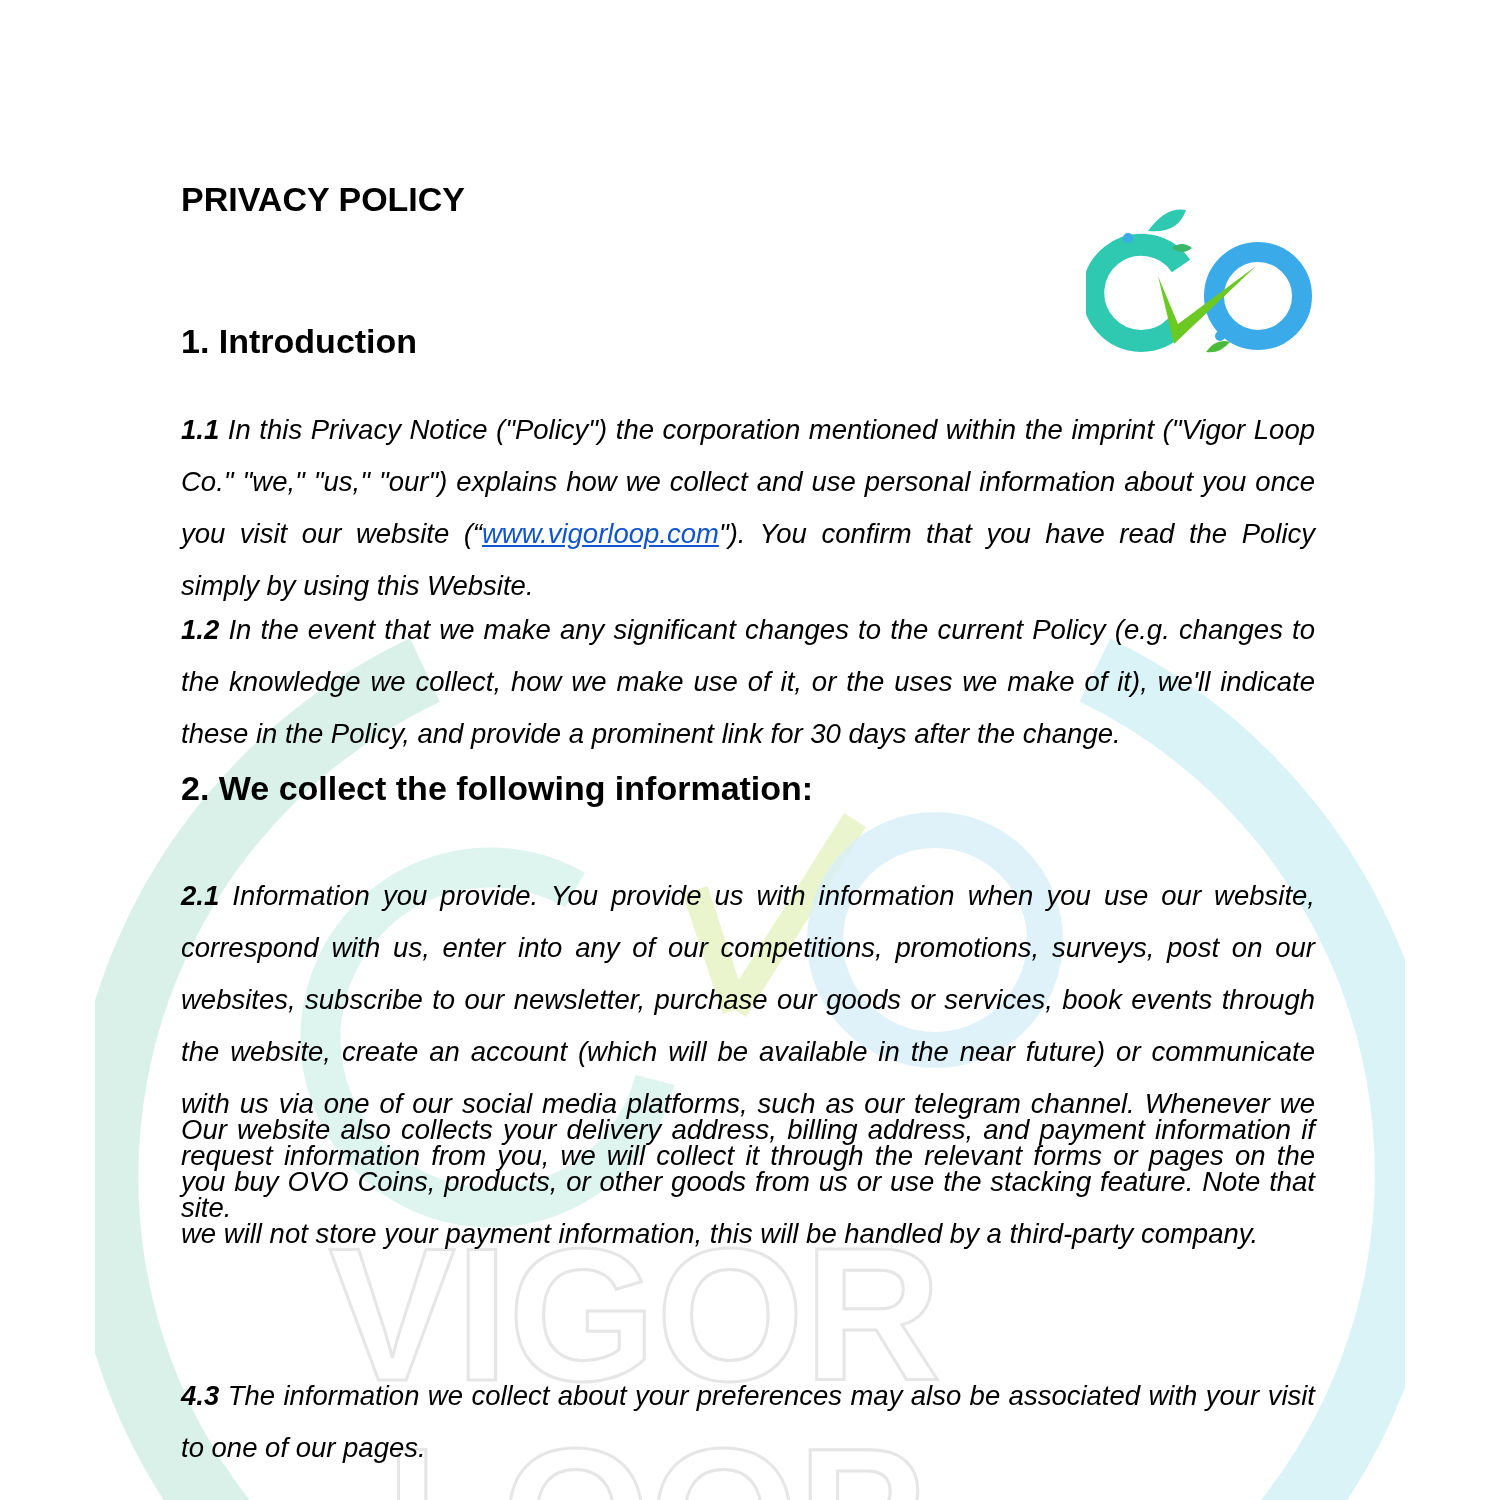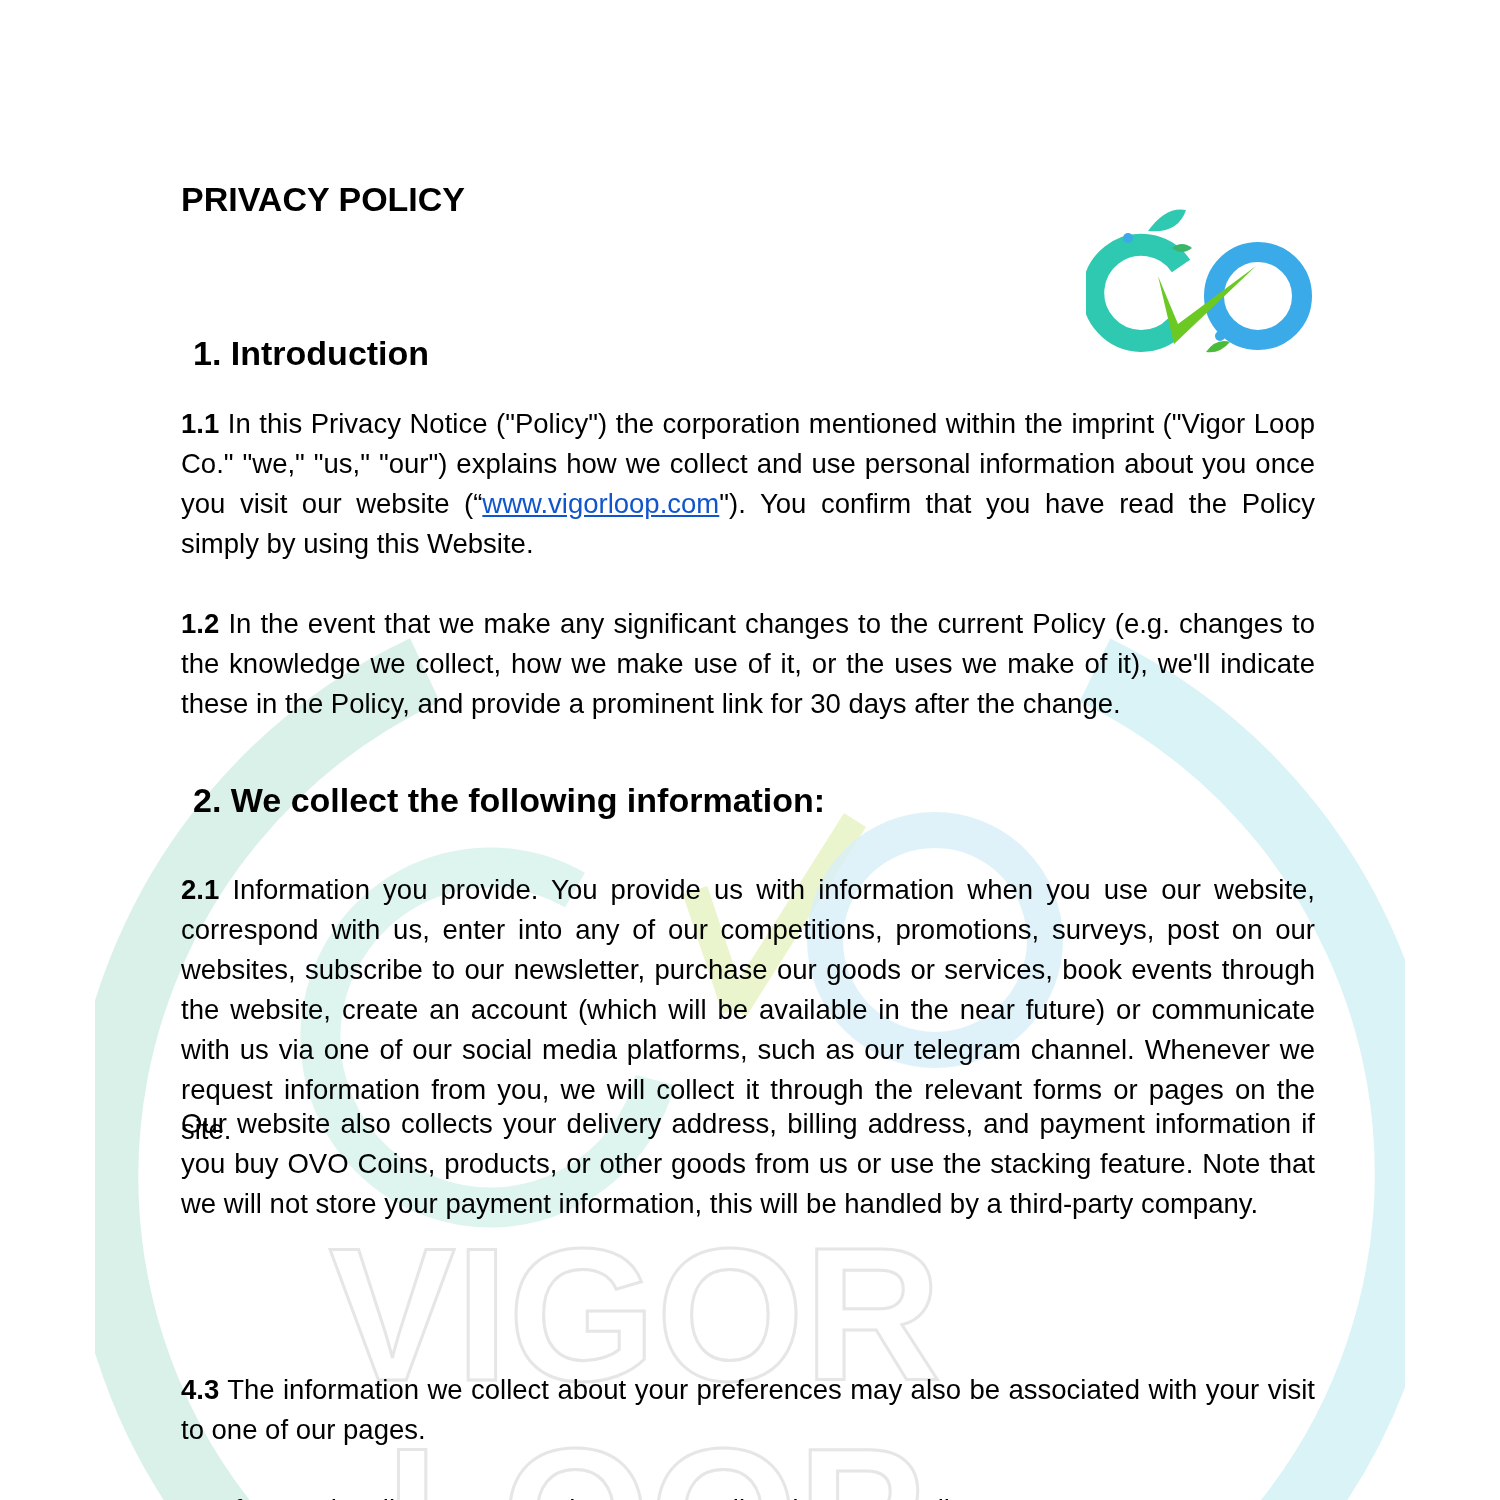--- a/index.html
+++ b/index.html
@@ -2,22 +2,22 @@
 <html><head>
 <meta charset="utf-8">
 <style>
   html, body { margin:0; padding:0; }
   body { width:1500px; height:1500px; overflow:hidden; background:#ffffff; position:relative;
          font-family:"Liberation Sans", sans-serif; color:#000; }
   .watermark { position:absolute; left:95px; top:560px; width:1310px; height:1100px; z-index:0; pointer-events:none; }
   .page { position:absolute; left:181px; top:0; width:1134px; z-index:1; }
   .title { position:absolute; left:0; width:1134px; top:180px; text-align:left; font-weight:bold; font-size:34px; }
   .logo { position:absolute; left:905px; top:206px; width:230px; height:152px; }
-  h2 { position:absolute; left:0; margin:12px; font-size:34px; font-weight:bold; }
-  p { position:absolute; left:0; width:1134px; margin:0; font-size:27.5px; line-height:40px; text-align:justify; }
+  h2 { position:absolute; left:0; margin:0; font-size:34px; font-weight:bold; }
+  p { position:absolute; left:0; width:1134px; margin:0; font-size:27.5px; line-height:52px; text-align:justify;font-style:italic; }
   p b { font-weight:bold; }
   a.link { color:#1155cc; text-decoration:underline; }
 </style>
 </head>
 <body>
 
 <svg class="watermark" viewBox="0 0 1310 1100">
   <defs>
     <linearGradient id="wg" x1="0" x2="1">
       <stop offset="0" stop-color="#cdeee4"></stop>

